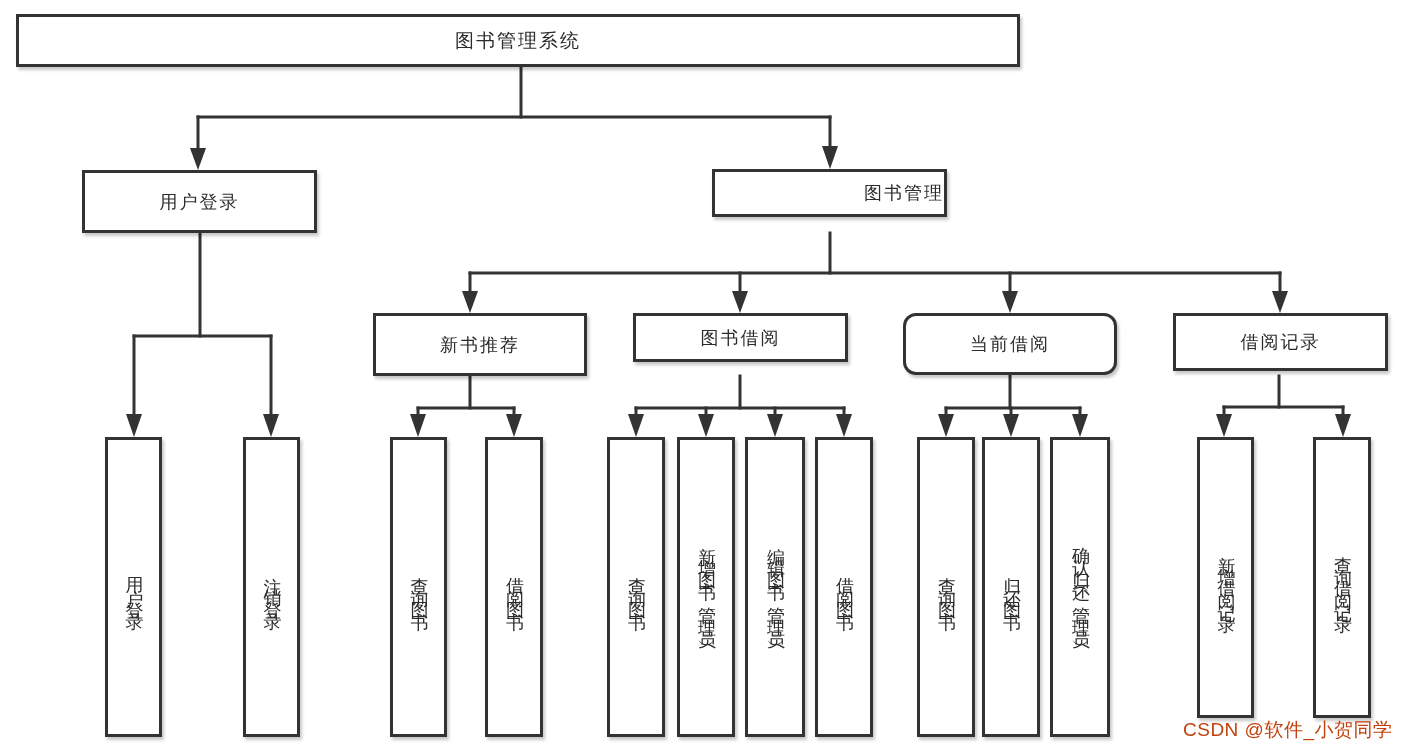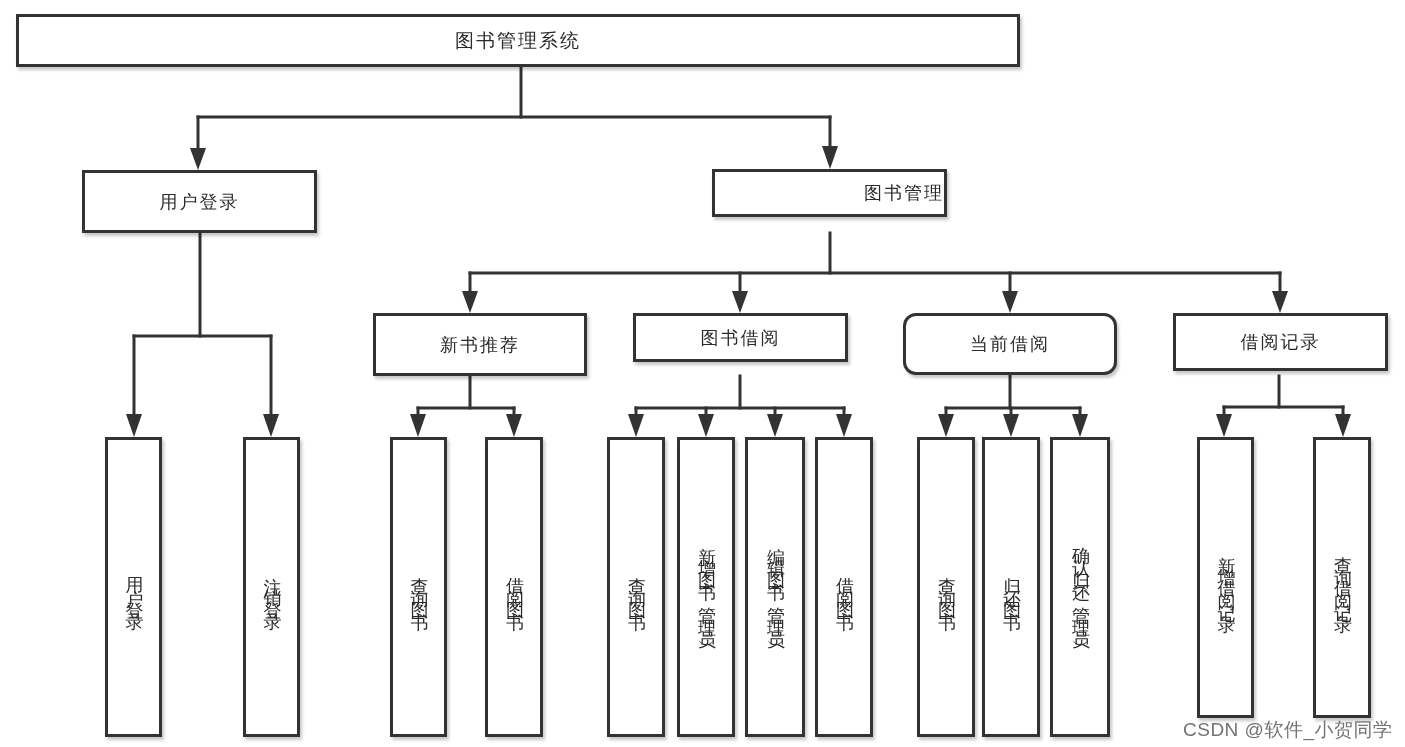--- a/index.html
+++ b/index.html
@@ -26,21 +26,21 @@
   }
   .root-label{font-size:19px;}
   .v-label{
     writing-mode:vertical-rl;
     text-orientation:mixed;
     font-size:18px;color:#2b2b2b;
     letter-spacing:12px;line-height:1.1;
   }
   .watermark{
     position:absolute;left:1183px;top:717px;
-    font-size:19px;color:#737373;
+    font-size:19px;color:#c2410c;
     letter-spacing:0.5px;white-space:nowrap;
     z-index:5;
   }
 </style>
 </head>
 <body>
 
 <div class="canvas">
 
   <svg class="connector-svg" width="1405" height="747" viewBox="0 0 1405 747">

